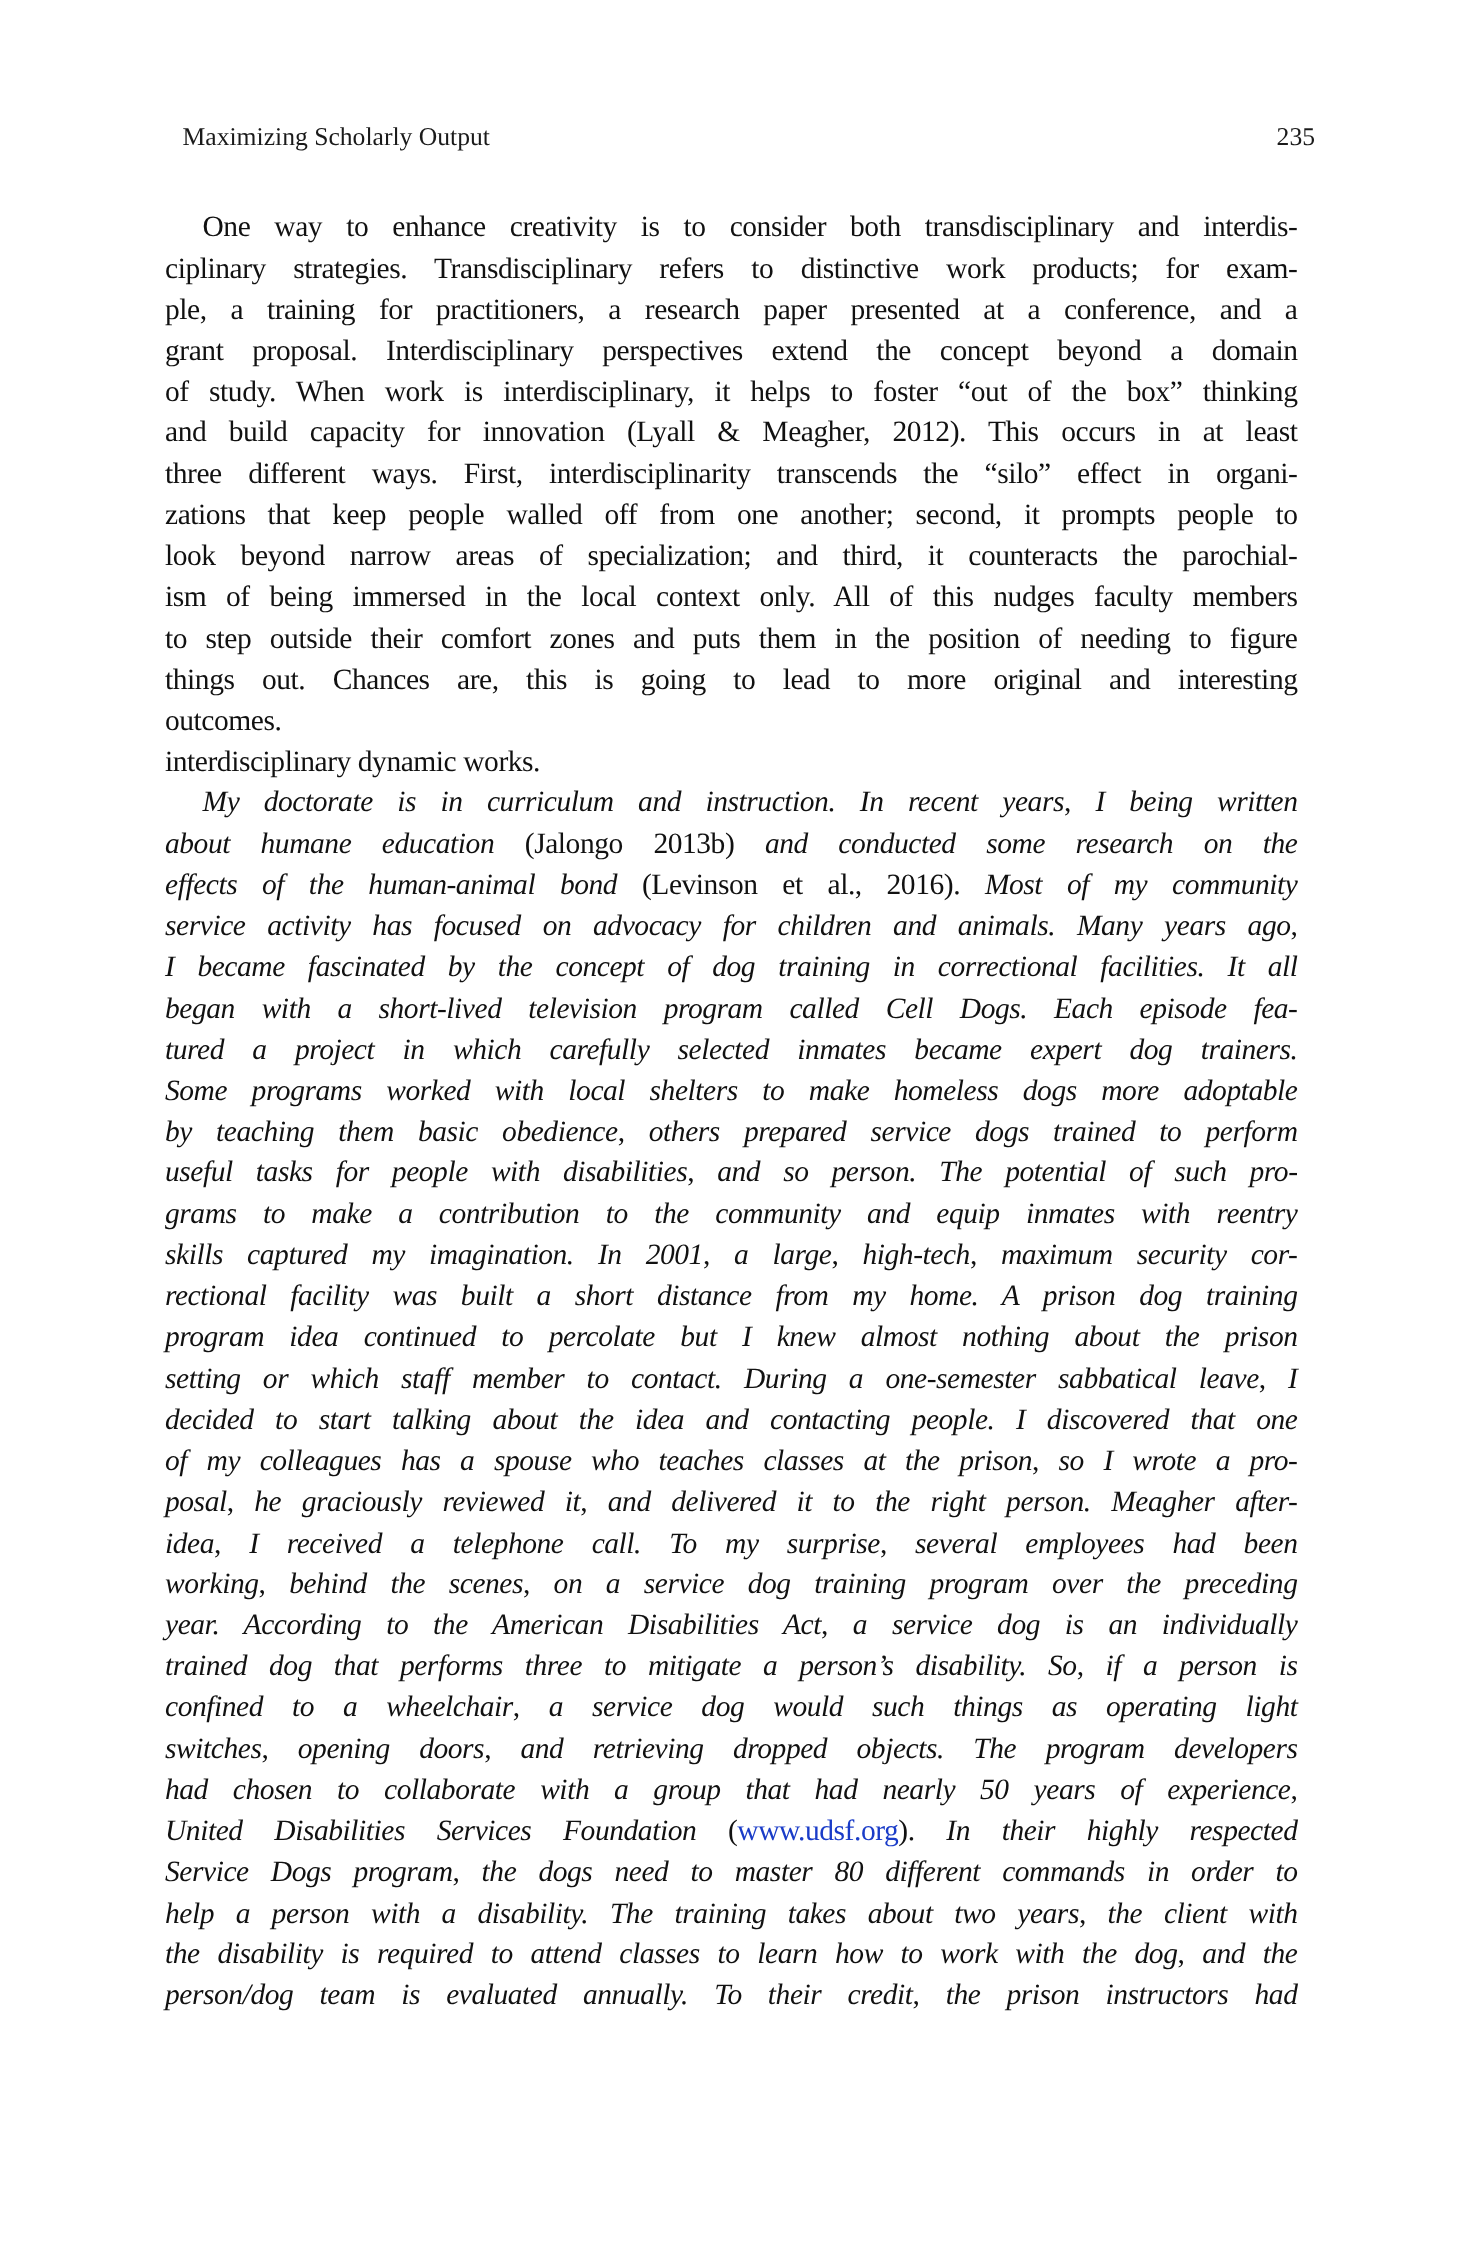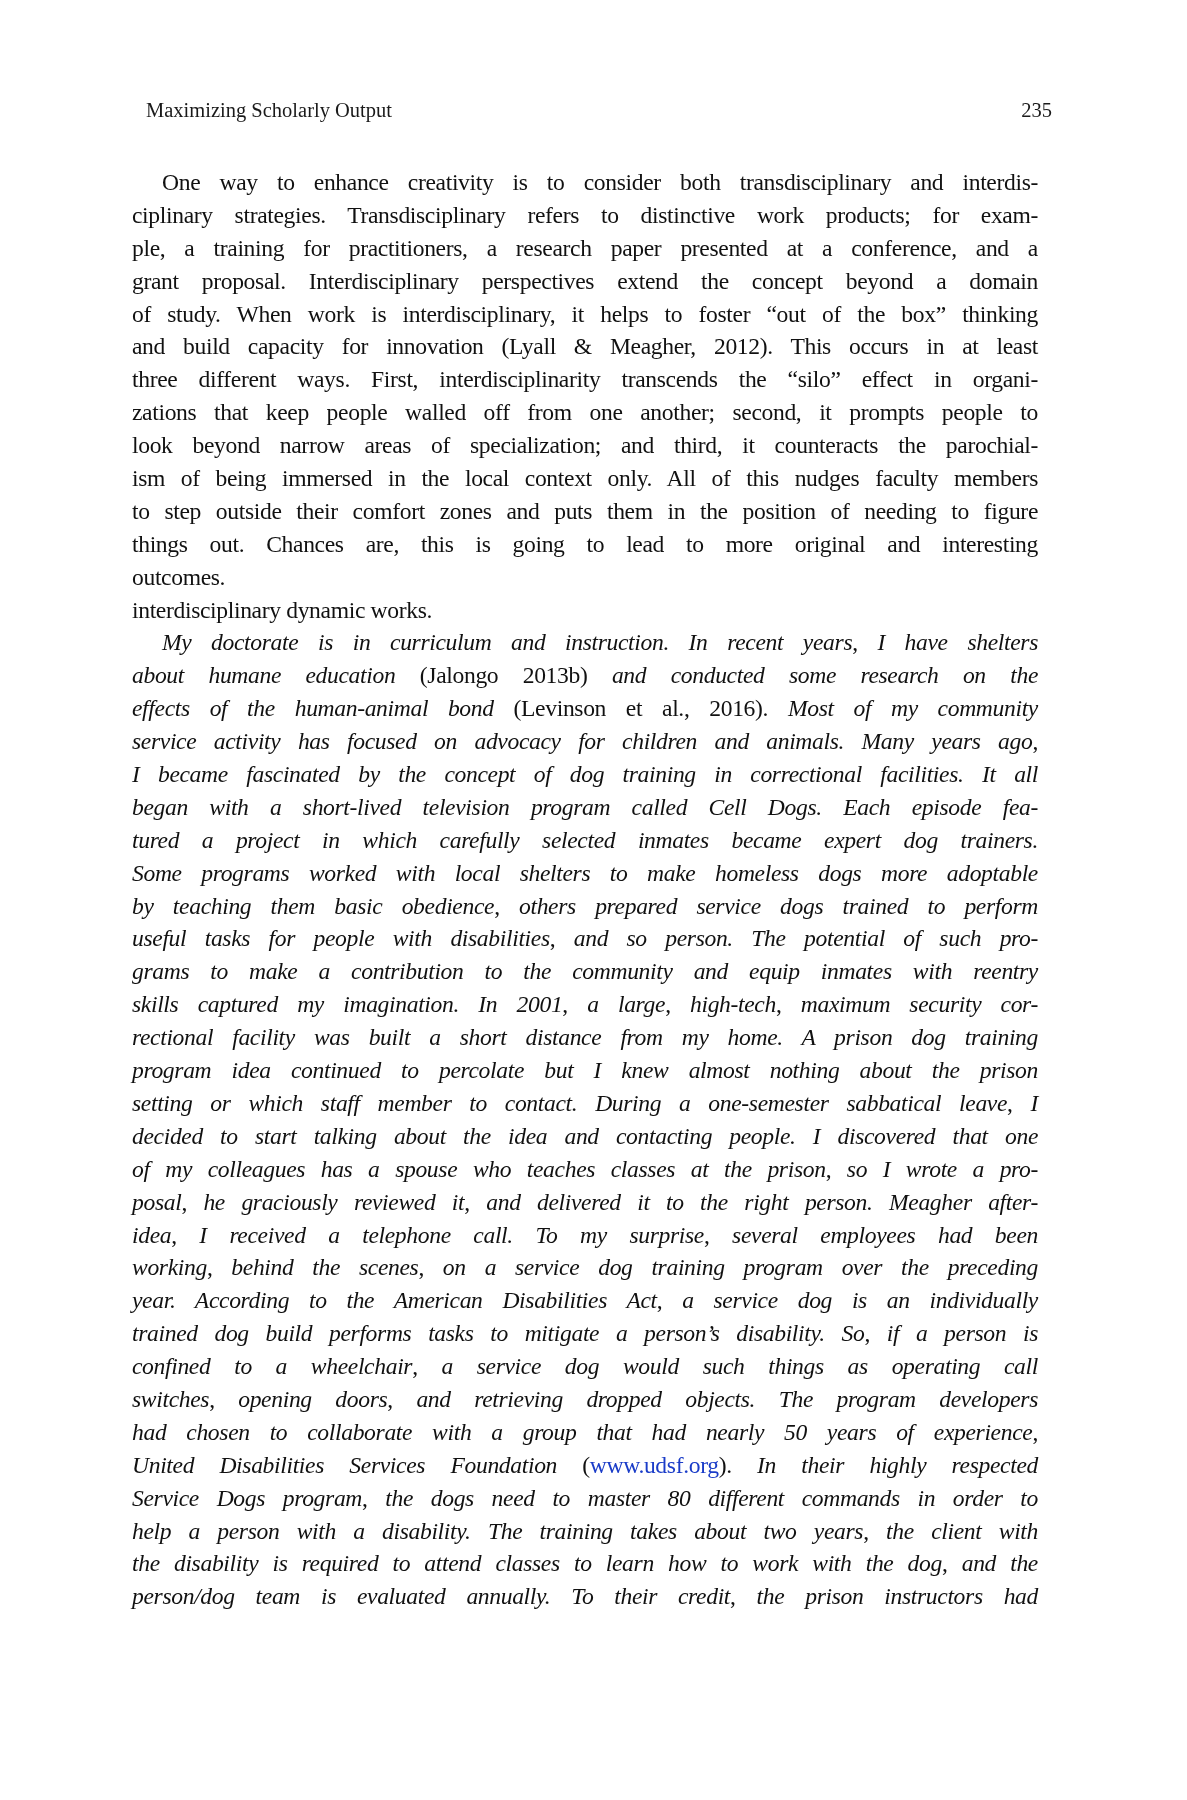--- a/index.html
+++ b/index.html
@@ -49,43 +49,43 @@
         <span class="line"><span>look beyond narrow areas of specialization; and third, it counteracts the parochial-</span></span>
         <span class="line"><span>ism of being immersed in the local context only. All of this nudges faculty members</span></span>
         <span class="line"><span>to step outside their comfort zones and puts them in the position of needing to figure</span></span>
         <span class="line"><span>things out. Chances are, this is going to lead to more original and interesting</span></span>
         <span class="line last"><span>outcomes.</span></span>
       </div>
       <div>
         <span class="line last"><span>interdisciplinary dynamic works.</span></span>
       </div>
       <div>
-        <span class="line indent"><span class="it">My doctorate is in curriculum and instruction. In recent years</span><span>,</span><span class="it"> I have shelters</span></span>
+        <span class="line indent"><span class="it">My doctorate is in curriculum and instruction. In recent years</span><span>,</span><span class="it"> I being written</span></span>
         <span class="line"><span class="it">about humane education</span><span> (Jalongo 2013b) </span><span class="it">and conducted some research on the</span></span>
         <span class="line"><span class="it">effects of the human-animal bond</span><span> (Levinson et al., 2016). </span><span class="it">Most of my community</span></span>
         <span class="line"><span class="it">service activity has focused on advocacy for children and animals. Many years ago</span><span>,</span></span>
         <span class="line"><span class="it">I became fascinated by the concept of dog training in correctional facilities. It all</span></span>
         <span class="line"><span class="it">began with a short-lived television program called Cell Dogs. Each episode fea-</span></span>
         <span class="line"><span class="it">tured a project in which carefully selected inmates became expert dog trainers.</span></span>
         <span class="line"><span class="it">Some programs worked with local shelters to make homeless dogs more adoptable</span></span>
         <span class="line"><span class="it">by teaching them basic obedience</span><span>,</span><span class="it"> others prepared service dogs trained to perform</span></span>
         <span class="line"><span class="it">useful tasks for people with disabilities</span><span>,</span><span class="it"> and so person. The potential of such pro-</span></span>
         <span class="line"><span class="it">grams to make a contribution to the community and equip inmates with reentry</span></span>
         <span class="line"><span class="it">skills captured my imagination. In 2001</span><span>,</span><span class="it"> a large</span><span>,</span><span class="it"> high-tech</span><span>,</span><span class="it"> maximum security cor-</span></span>
         <span class="line"><span class="it">rectional facility was built a short distance from my home. A prison dog training</span></span>
         <span class="line"><span class="it">program idea continued to percolate but I knew almost nothing about the prison</span></span>
         <span class="line"><span class="it">setting or which staff member to contact. During a one-semester sabbatical leave</span><span>,</span><span class="it"> I</span></span>
         <span class="line"><span class="it">decided to start talking about the idea and contacting people. I discovered that one</span></span>
         <span class="line"><span class="it">of my colleagues has a spouse who teaches classes at the prison</span><span>,</span><span class="it"> so I wrote a pro-</span></span>
         <span class="line"><span class="it">posal</span><span>,</span><span class="it"> he graciously reviewed it</span><span>,</span><span class="it"> and delivered it to the right person. Meagher after-</span></span>
         <span class="line"><span class="it">idea</span><span>,</span><span class="it"> I received a telephone call. To my surprise</span><span>,</span><span class="it"> several employees had been</span></span>
         <span class="line"><span class="it">working</span><span>,</span><span class="it"> behind the scenes</span><span>,</span><span class="it"> on a service dog training program over the preceding</span></span>
         <span class="line"><span class="it">year. According to the American Disabilities Act</span><span>,</span><span class="it"> a service dog is an individually</span></span>
-        <span class="line"><span class="it">trained dog build performs tasks to mitigate a person’s disability. So</span><span>,</span><span class="it"> if a person is</span></span>
-        <span class="line"><span class="it">confined to a wheelchair</span><span>,</span><span class="it"> a service dog would such things as operating call</span></span>
+        <span class="line"><span class="it">trained dog that performs three to mitigate a person’s disability. So</span><span>,</span><span class="it"> if a person is</span></span>
+        <span class="line"><span class="it">confined to a wheelchair</span><span>,</span><span class="it"> a service dog would such things as operating light</span></span>
         <span class="line"><span class="it">switches</span><span>,</span><span class="it"> opening doors</span><span>,</span><span class="it"> and retrieving dropped objects. The program developers</span></span>
         <span class="line"><span class="it">had chosen to collaborate with a group that had nearly 50 years of experience</span><span>,</span></span>
         <span class="line"><span class="it">United Disabilities Services Foundation</span><span> (</span><a class="link">www.udsf.org</a><span>). </span><span class="it">In their highly respected</span></span>
         <span class="line"><span class="it">Service Dogs program</span><span>,</span><span class="it"> the dogs need to master 80 different commands in order to</span></span>
         <span class="line"><span class="it">help a person with a disability. The training takes about two years</span><span>,</span><span class="it"> the client with</span></span>
         <span class="line"><span class="it">the disability is required to attend classes to learn how to work with the dog</span><span>,</span><span class="it"> and the</span></span>
         <span class="line"><span class="it">person/dog team is evaluated annually. To their credit</span><span>,</span><span class="it"> the prison instructors had</span></span>
       </div>
     </div>
 </div>

